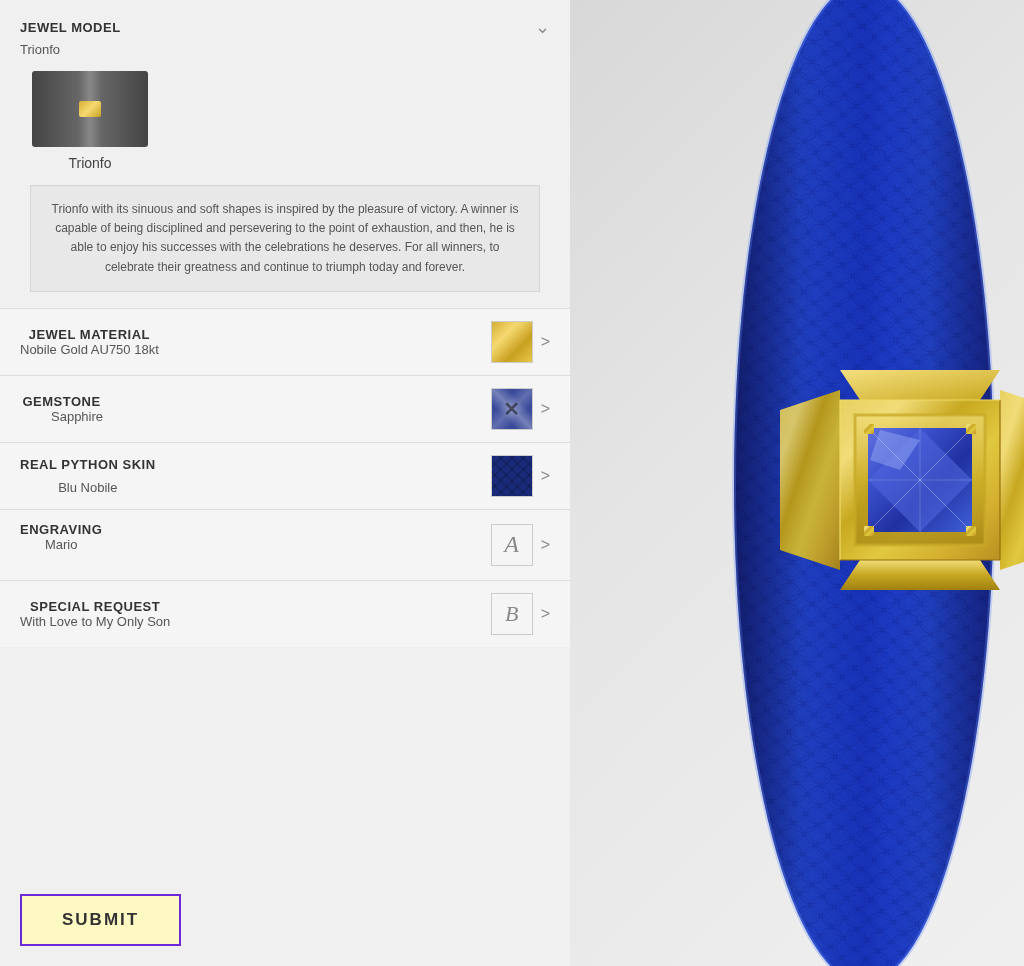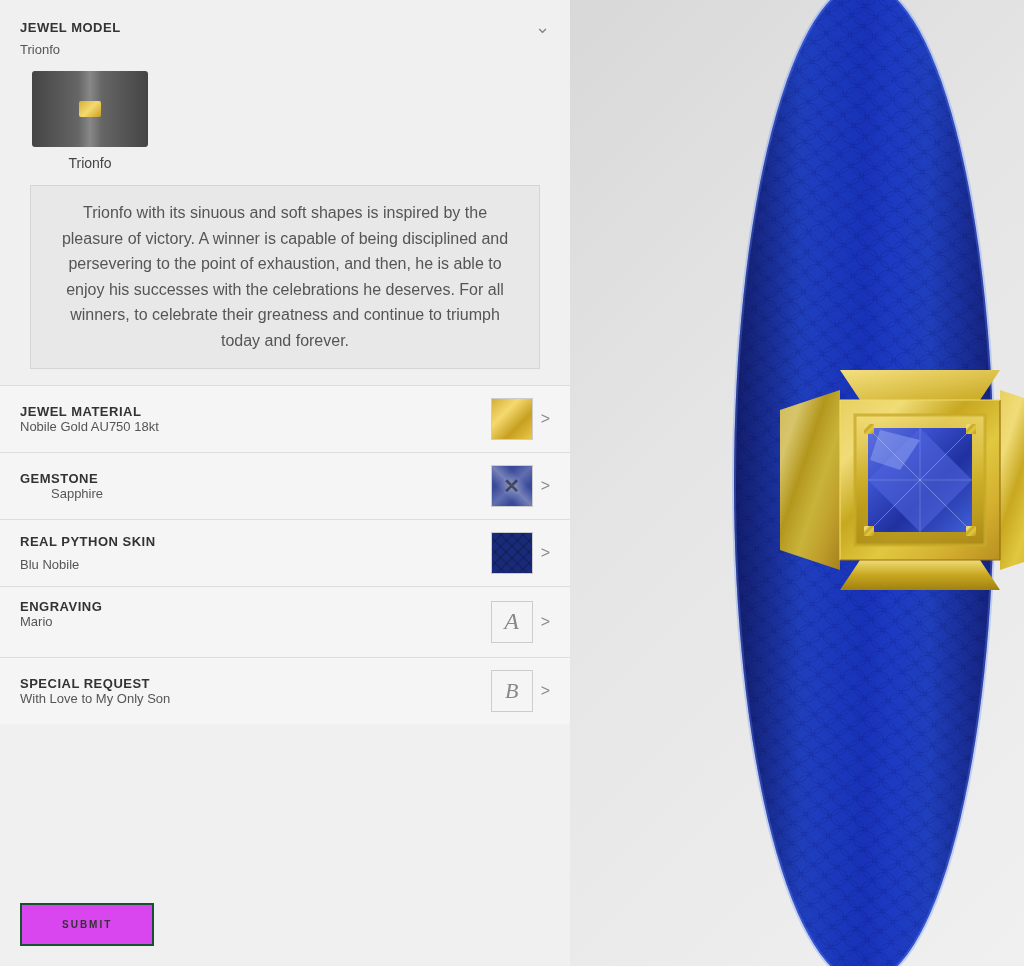--- a/index.html
+++ b/index.html
@@ -100,21 +100,21 @@
       font-size: 14px;
       color: #444;
       margin-top: 6px;
     }
 
     .description-box {
       background: #e8e8e8;
       border: 1px solid #d5d5d5;
       padding: 14px 20px;
       margin: 0 10px 16px 10px;
-      font-size: 16px;
+      font-size: 12px;
       color: #555;
       line-height: 1.6;
       text-align: center;
     }
 
     
     .option-row {
       background: #f5f5f5;
       border-top: 1px solid #ddd;
       padding: 12px 20px;
@@ -124,20 +124,21 @@
       cursor: pointer;
     }
 
     .option-row:last-of-type {
       border-bottom: 1px solid #ddd;
     }
 
     .option-left {
       display: flex;
       flex-direction: column;
+      align-items: center;
     }
 
     .option-right {
       display: flex;
       align-items: center;
       gap: 8px;
     }
 
     .option-swatch {
       width: 42px;
@@ -229,24 +230,24 @@
       color: #888;
     }
 
     
     .submit-container {
       padding: 20px 20px;
       margin-top: auto;
     }
 
     .submit-btn {
-      border: 2px solid #14532d;
-      background: #d946ef;
+      border: 2px solid #6d28d9;
+      background: #fef9c3;
       padding: 14px 40px;
-      font-size: 10px;
+      font-size: 17px;
       font-weight: 600;
       letter-spacing: 2px;
       cursor: pointer;
       color: #333;
       text-transform: uppercase;
     }
 
     
     .jewel-scene {
       width: 100%;

